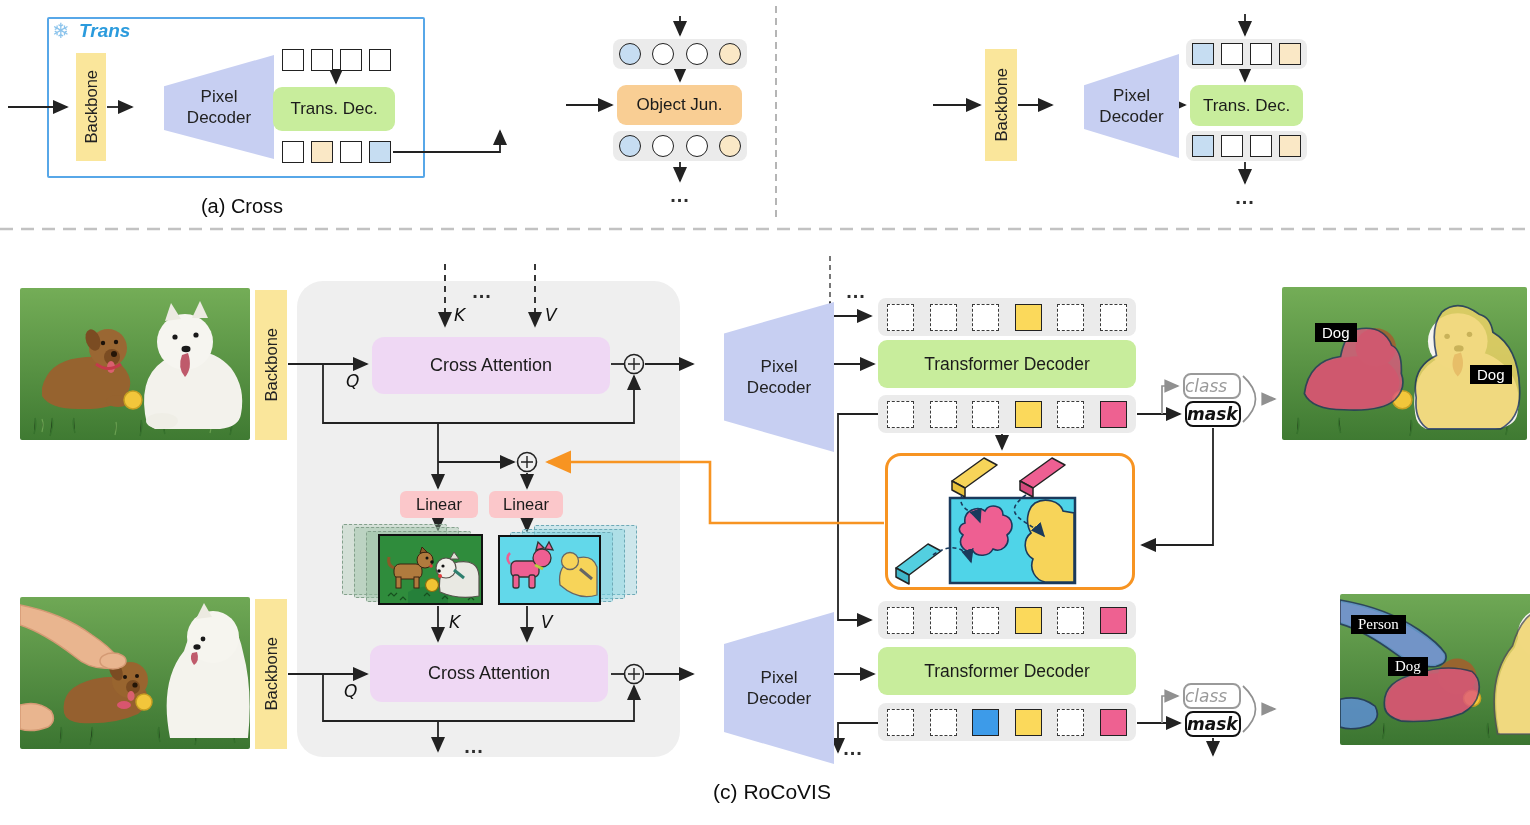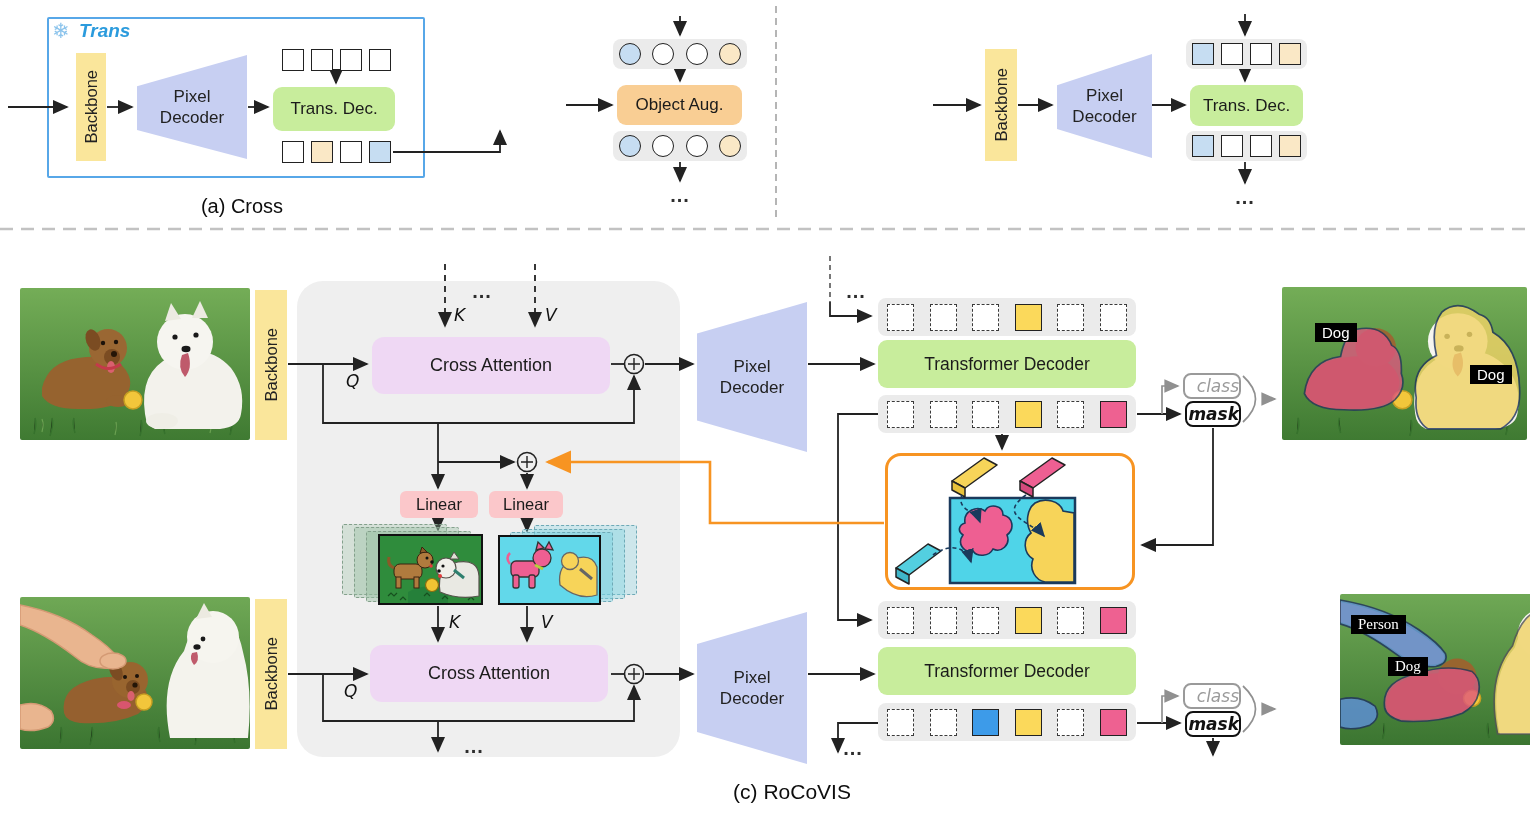--- a/index.html
+++ b/index.html
@@ -3,21 +3,21 @@
 <meta charset="utf-8">
 <style>
   html,body{margin:0;padding:0;background:#fff;}
   #stage{position:relative;width:1530px;height:825px;background:#fff;overflow:hidden;
          font-family:"Liberation Sans",sans-serif;color:#111;}
   .abs{position:absolute;box-sizing:border-box;}
   .ctr{display:flex;align-items:center;justify-content:center;text-align:center;}
   
   .bk{background:var(--backbone-fill,#FAE69B);z-index:3;}
   .vtext{writing-mode:vertical-rl;transform:rotate(180deg);font-size:16.5px;color:#222;}
-  .trap{background:var(--pixel-decoder-fill,#C7CFF2);z-index:3;font-size:17px;line-height:1.25;color:#222;}
+  .trap{background:var(--pixel-decoder-fill,#C7CFF2);z-index:3;font-size:17px;line-height:1.25;color:#222;margin-left:27px;}
   .trapA{clip-path:polygon(0 30%,100% 0,100% 100%,0 72%);}
   .trapC{clip-path:polygon(0 21%,100% 0,100% 100%,0 79%);}
   .greenbox{background:var(--trans-dec-fill,#C8ED9C);border-radius:9px;z-index:3;font-size:17px;color:#1b1b1b;}
   .orangebox{background:var(--object-fill,#F9CE94);border-radius:9px;z-index:3;font-size:17px;color:#1b1b1b;}
   .purplebox{background:var(--cross-attention-fill,#EFD8F4);border-radius:12px;z-index:3;font-size:18px;color:#1b1b1b;}
   .pinkbox{background:var(--linear-fill,#FBC7CA);border-radius:6px;z-index:3;font-size:16.5px;color:#1b1b1b;}
   .grayrow{background:var(--row-fill,#EBEBEB);border-radius:8px;z-index:3;display:flex;align-items:center;justify-content:space-between;padding:0 6px;}
   .rowplain{z-index:3;display:flex;align-items:center;justify-content:space-between;}
   .rowC{padding:0 9px;}
   .slot{box-sizing:border-box;border:1.6px solid #222;background:#fff;}
@@ -26,21 +26,21 @@
   .row-sm .slot{width:22px;height:22px;}
   .rowC .slot{width:27px;height:27px;}
   .dots{font-size:20px;font-weight:bold;color:#2d2d2d;letter-spacing:1px;z-index:4;text-align:center;}
   .mathlbl{font-family:"DejaVu Sans",sans-serif;font-style:italic;font-size:17px;color:#111;z-index:4;}
   .caption{font-size:20px;color:#0d0d0d;z-index:4;text-align:center;}
   .frozenbox{border:2.5px solid #57A7E8;border-radius:2px;background:transparent;z-index:1;}
   .frozenlbl{font-size:19px;font-weight:bold;font-style:italic;color:var(--frozen-blue,#2B9BDD);z-index:4;}
   .snow{font-size:21px;color:#8CC4EC;z-index:4;}
   .graypanel{background:var(--panel-fill,#EFEFEF);border-radius:26px;z-index:1;}
   .cmbox{background:#fff;border-radius:8px;z-index:3;font-style:italic;font-size:17px;
-         font-family:"DejaVu Sans",sans-serif;display:flex;align-items:center;justify-content:flex-end;}
+         font-family:"DejaVu Sans",sans-serif;display:flex;align-items:center;justify-content:flex-start;}
   .cmbox.cls{border:2px solid #9a9a9a;color:#9a9a9a;}
   .cmbox.msk{border:2.5px solid #111;color:#111;font-weight:bold;}
   .obox{border:3px solid var(--orange-accent,#F79422);border-radius:16px;background:#fff;z-index:3;}
   .ghost{border:1.6px dashed #84a08c;z-index:2;border-radius:2px;}
   .ghost.cy{border-color:#6fa9b6;}
   .imgframe{z-index:3;border:2px solid #111;background:#fff;}
   .photo{z-index:3;overflow:hidden;border-radius:2px;}
   .chip{position:absolute;background:#000;color:#fff;font-size:15px;padding:1px 7px;z-index:5;white-space:nowrap;}
   svg.overlay{position:absolute;left:0;top:0;z-index:2;pointer-events:none;}
 </style>
@@ -160,21 +160,21 @@
       <div class="slot" style="background: rgb(255, 255, 255);"></div>
     </div>
   <div class="abs rowplain row-sm" style="left:282px;top:141px;width:109px;height:22px;">
       <div class="slot" style="background: rgb(255, 255, 255);"></div>
       <div class="slot" style="background: rgb(250, 232, 198);"></div>
       <div class="slot" style="background: rgb(255, 255, 255);"></div>
       <div class="slot" style="background: rgb(198, 221, 242);"></div>
     </div>
 
   <div class="abs orangebox ctr" style="left:617px;top:85px;width:125px;height:40px;">
-    <span>Object Aug.</span>
+    <span>Object Jun.</span>
   </div>
   <div class="abs grayrow row-sm" style="left:613px;top:39px;width:134px;height:30px;">
       <div class="slot circle" style="background: rgb(198, 221, 242);"></div>
       <div class="slot circle" style="background: rgb(255, 255, 255);"></div>
       <div class="slot circle" style="background: rgb(255, 255, 255);"></div>
       <div class="slot circle" style="background: rgb(250, 232, 198);"></div>
     </div>
   <div class="abs grayrow row-sm" style="left:613px;top:131px;width:134px;height:30px;">
       <div class="slot circle" style="background: rgb(198, 221, 242);"></div>
       <div class="slot circle" style="background: rgb(255, 255, 255);"></div>
@@ -545,14 +545,14 @@
       <path d="M0,6 Q44,14 74,36 Q92,49 99,60 Q102,70 90,73 Q69,75 52,60 Q23,37 0,30 Z" fill="#5d8fd2" opacity="0.85" stroke="#23365c" stroke-width="1.6"></path>
       <path d="M0,106 Q19,101 33,113 Q39,125 28,132 Q12,138 0,134 Z" fill="#5d8fd2" opacity="0.85" stroke="#23365c" stroke-width="1.6"></path>
       <path d="M42,115 Q38,88 72,80 Q100,70 124,78 Q133,86 130,100 Q128,112 115,120 Q92,130 58,128 Q44,124 42,115 Z" fill="#df5680" opacity="0.78" stroke="#23365c" stroke-width="1.6"></path>
       <path d="M148,141 Q137,84 162,52 Q172,15 195,15 Q218,17 225,55 Q235,92 229,141 Z" fill="#f0d468" opacity="0.82" stroke="#555" stroke-width="1.6"></path>
     </svg>
     <div class="chip" style="left:11px;top:21px;">Person</div>
     <div class="chip" style="left:48px;top:63px;">Dog</div>
     <div class="chip" style="left:190px;top:73px;">Dog</div>
   </div>
 
-  <div class="abs caption" style="left:672px;top:780px;width:240px;font-size:21px;">(c) RoCoVIS</div>
+  <div class="abs caption" style="left:652px;top:780px;width:240px;font-size:21px;">(c) RoCoVIS</div>
 </div>
 
 </body></html>

